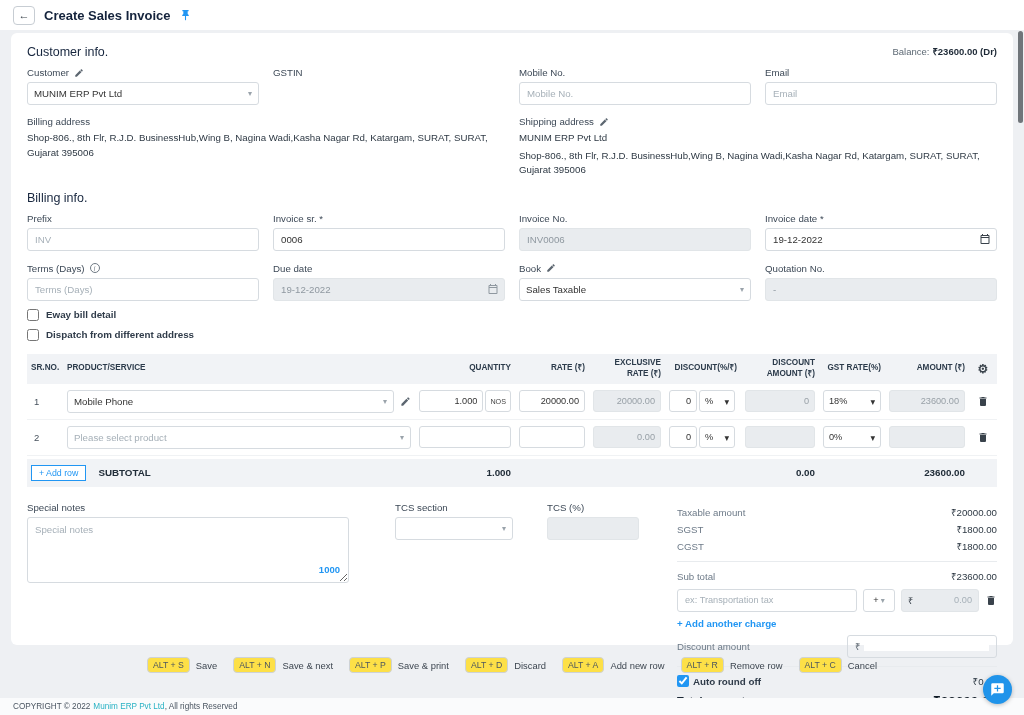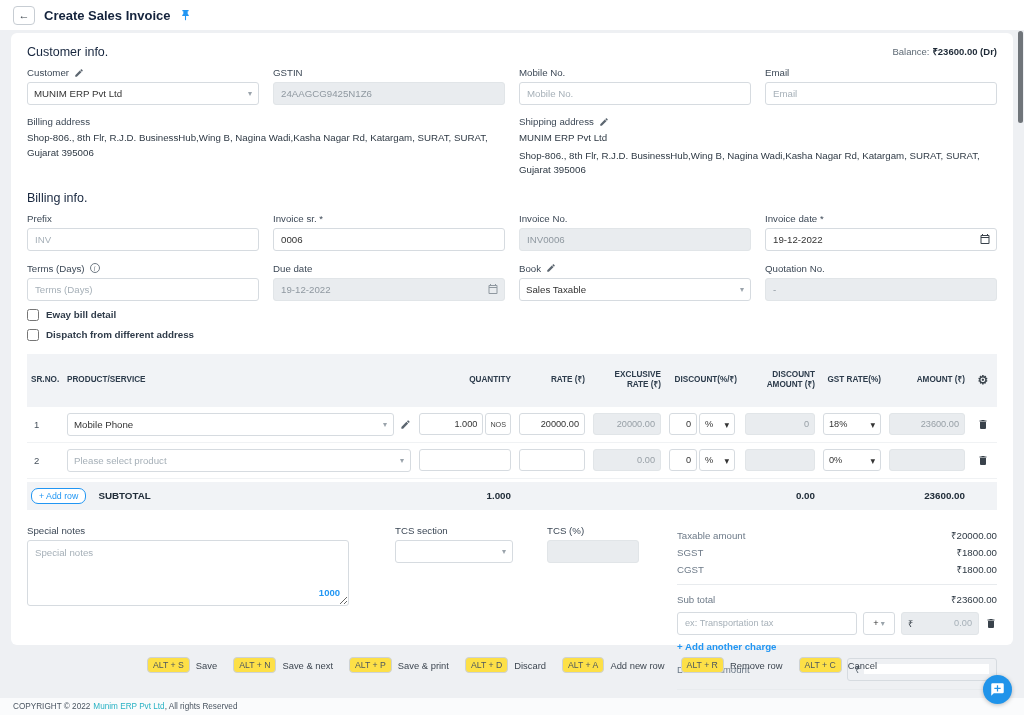--- a/index.html
+++ b/index.html
@@ -35,21 +35,21 @@
 
   .addr-grid{display:grid;grid-template-columns:1fr 1fr;gap:14px;margin-top:11px}
   .addr-text{font-size:9.7px;color:#2e3944;line-height:1.5;margin-top:3px}
 
   .sec-billing{margin-top:13px}
   .chk{display:flex;align-items:center;gap:7px;margin-top:8px;font-size:9.8px;color:#2f3b49;font-weight:bold}
   input[type=checkbox]{width:12px;height:12px;accent-color:#2196f3;cursor:pointer}
 
   
   .tbl{margin-top:13px}
-  .t-head{display:flex;align-items:center;column-gap:8px;background:#f1f3f6;padding:16px 4px;font-size:8.2px;font-weight:bold;color:#2c3b4b;line-height:1.3;min-height:30px}
+  .t-head{display:flex;align-items:center;column-gap:8px;background:#f1f3f6;padding:4px 4px;font-size:8.2px;font-weight:bold;color:#2c3b4b;line-height:1.3;min-height:30px}
   .t-row{display:flex;align-items:center;column-gap:8px;padding:6px 4px;border-bottom:1px solid #f0f2f4}
   .t-foot{display:flex;align-items:center;column-gap:8px;background:#f1f3f6;padding:6px 4px;font-size:9.8px;font-weight:bold;color:#212d39;margin-top:3px}
   .c-sr{width:28px;flex:none}
   .c-prod{flex:1;display:flex;align-items:center;gap:6px;min-width:0}
   .c-qty{width:92px;flex:none}
   .c-rate{width:66px;flex:none}
   .c-excl{width:68px;flex:none}
   .c-disc{width:68px;flex:none}
   .c-damt{width:70px;flex:none}
   .c-gst{width:58px;flex:none}
@@ -61,21 +61,21 @@
   .tsel{height:22px;border:1px solid #d6dbe0;border-radius:3px;padding:0 5px;display:flex;align-items:center;justify-content:space-between;background:#fff;font-size:9.2px;color:#333;cursor:pointer;gap:3px;min-width:0}
   .qty-wrap{display:flex;align-items:center;gap:2px}
   .unit{height:22px;border:1px solid #d6dbe0;border-radius:3px;background:#fff;font-size:7.2px;display:flex;align-items:center;padding:0 4px;color:#444;flex:none}
   .disc-wrap{display:flex;align-items:center;gap:2px}
   .disc-wrap .tin{width:28px}
   .disc-wrap .tsel{width:36px;flex:none}
   .sr-num{font-size:9.5px;color:#46515c;padding-left:3px}
   .gear{font-size:12px;color:#39424b;cursor:pointer;line-height:1}
   .trash{cursor:pointer;display:flex}
   .c-combined{flex:1;display:flex;align-items:center;gap:12px;min-width:0}
-  .btn-addrow{border:1px solid #2196f3;color:#2196f3;background:#fff;border-radius:7px;font-size:8.8px;padding:2px 7px;cursor:pointer;font-weight:normal}
+  .btn-addrow{border:1px solid #2196f3;color:#2196f3;background:#fff;border-radius:0;font-size:8.8px;padding:2px 7px;cursor:pointer;font-weight:normal}
 
   
   .bottom{margin-top:15px;display:flex;align-items:flex-start}
   .notes{width:322px}
   .notes-wrap{position:relative}
   .notes textarea{width:100%;height:66px;border:1px solid #d6dbe0;border-radius:3px;padding:6px 7px 18px;font-size:9.7px;color:#333;outline:none;resize:both}
   .char-count{position:absolute;right:9px;bottom:10px;color:#2196f3;font-size:9.5px;font-weight:bold}
   .tcs-wrap{display:flex;gap:34px;margin-left:46px}
   .tcs-sel{width:118px}
   .tcs-inp{width:92px}
@@ -152,21 +152,20 @@
             </svg>
           </span>
       </div>
       <div class="sel">
           <span class="txt">MUNIM ERP Pvt Ltd</span>
           <span class="chev">▾</span>
         </div>
     </div>
     <div class="field">
       <div class="lbl">GSTIN</div>
-      <input class="inp" disabled="" value="24AAGCG9425N1Z6" style="">
     </div>
     <div class="field">
       <div class="lbl">Mobile No.</div>
       <input class="inp" placeholder="Mobile No." style="">
     </div>
     <div class="field">
       <div class="lbl">Email</div>
       <input class="inp" placeholder="Email" style="">
     </div>
   </div>

